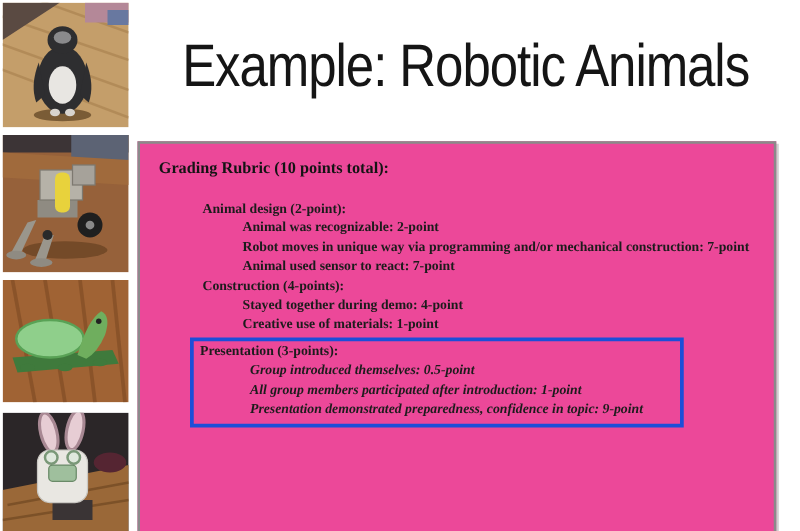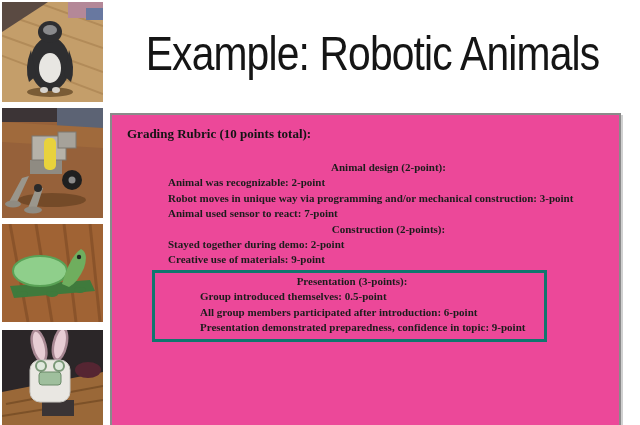--- a/index.html
+++ b/index.html
@@ -34,30 +34,30 @@
   .rubric-heading {
     position:absolute; left:15px; top:11px;
     font-family:"Liberation Serif", serif; font-weight:bold;
     font-size:13px; color:#141414;
   }
   .rubric-body {
     position:absolute; left:0; top:45px; right:4px;
     font-family:"Liberation Serif", serif; font-weight:bold;
     font-size:11px; line-height:15.4px; color:#1c1c1c;
   }
-  .section-label { padding-left:50px; white-space:nowrap;text-align:center; }
-  .section-item  { padding-left:56px; white-space:nowrap; }
+  .section-label { padding-left:50px; white-space:nowrap; }
+  .section-item  { padding-left:82px; white-space:nowrap; }
   .rubric-section.highlighted {
-    border:3px solid #0f766e;
+    border:3px solid #1d4ed8;
     margin-left:40px; margin-top:2px;
     width:395px; box-sizing:border-box;
     padding:1px 0 4px 0;
   }
   .rubric-section.highlighted .section-label { padding-left:5px; }
-  .rubric-section.highlighted .section-item  { padding-left:45px; }
+  .rubric-section.highlighted .section-item  { padding-left:45px;font-style:italic; }
 </style>
 </head>
 <body>
 
 <div id="slide">
 
   <div class="photo" id="photo-1">
     <svg viewBox="0 0 101 100">
       <rect x="0" y="0" width="101" height="100" fill="#c49e6a"></rect>
       <g stroke="#ab8452" stroke-width="2" opacity="0.7">
@@ -144,36 +144,36 @@
     <div class="rubric-heading">Grading Rubric (10 points total):</div>
 
     <div class="rubric-body">
 
       <div class="rubric-section">
         <div class="section-label">Animal design (2-point):</div>
         <div class="section-item">Animal was recognizable: 2-point</div>
       </div>
 
       <div class="rubric-section">
-        <div class="section-item">Robot moves in unique way via programming and/or mechanical construction: 3-point</div>
+        <div class="section-item">Robot moves in unique way via programming and/or mechanical construction: 7-point</div>
         <div class="section-item">Animal used sensor to react: 7-point</div>
       </div>
 
       <div class="rubric-section">
       </div>
 
       <div class="rubric-section">
-        <div class="section-label">Construction (2-points):</div>
-        <div class="section-item">Stayed together during demo: 2-point</div>
-        <div class="section-item">Creative use of materials: 9-point</div>
+        <div class="section-label">Construction (4-points):</div>
+        <div class="section-item">Stayed together during demo: 4-point</div>
+        <div class="section-item">Creative use of materials: 1-point</div>
       </div>
 
       <div class="rubric-section highlighted">
         <div class="section-label">Presentation (3-points):</div>
         <div class="section-item">Group introduced themselves: 0.5-point</div>
-        <div class="section-item">All group members participated after introduction: 6-point</div>
+        <div class="section-item">All group members participated after introduction: 1-point</div>
         <div class="section-item">Presentation demonstrated preparedness, confidence in topic: 9-point</div>
       </div>
 
     </div>
   </div>
 
 </div>
 
 </body></html>

